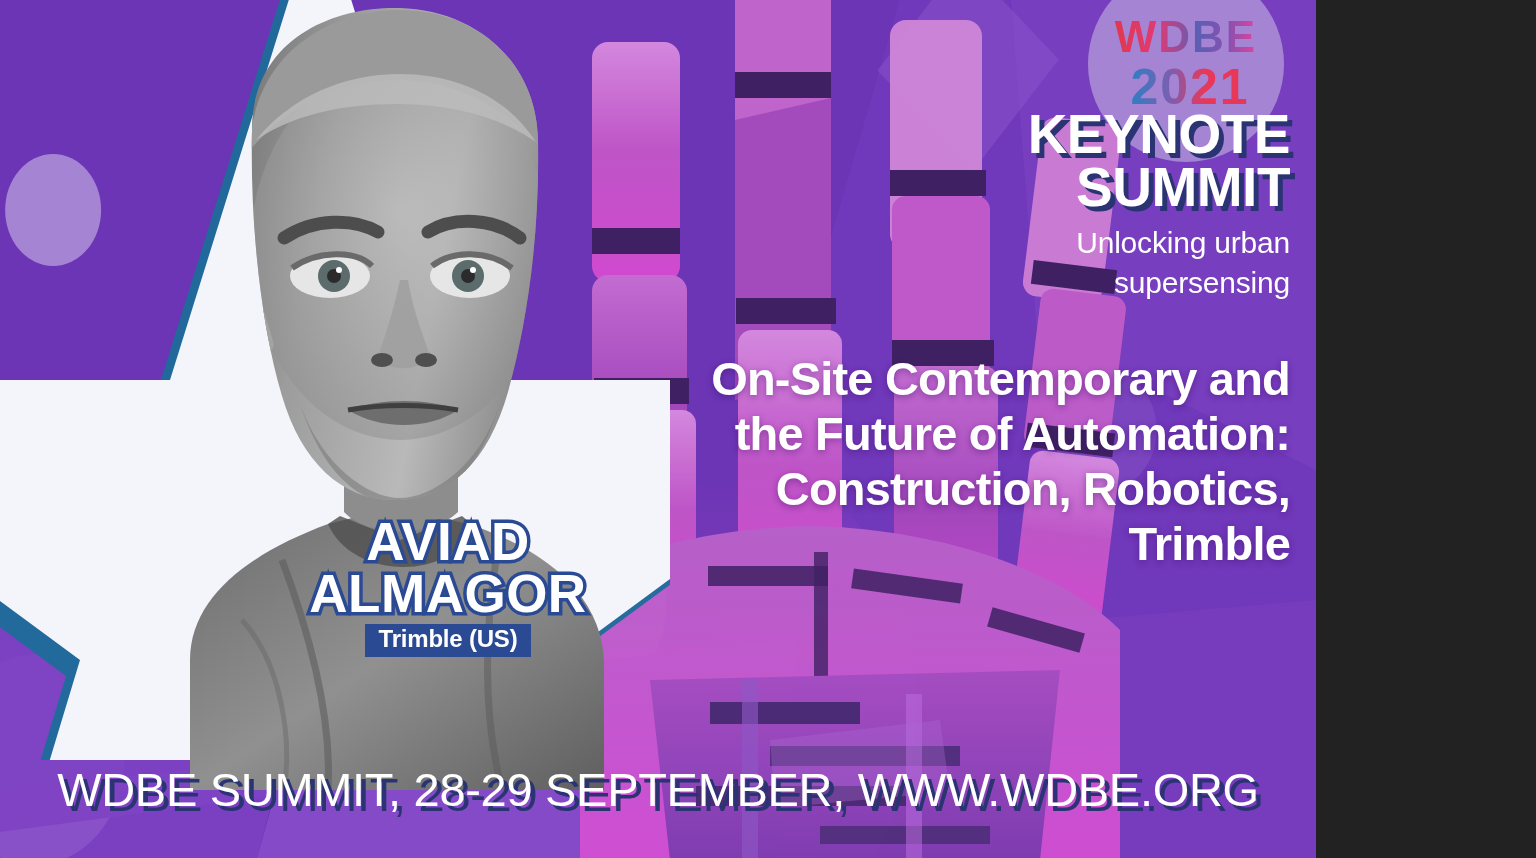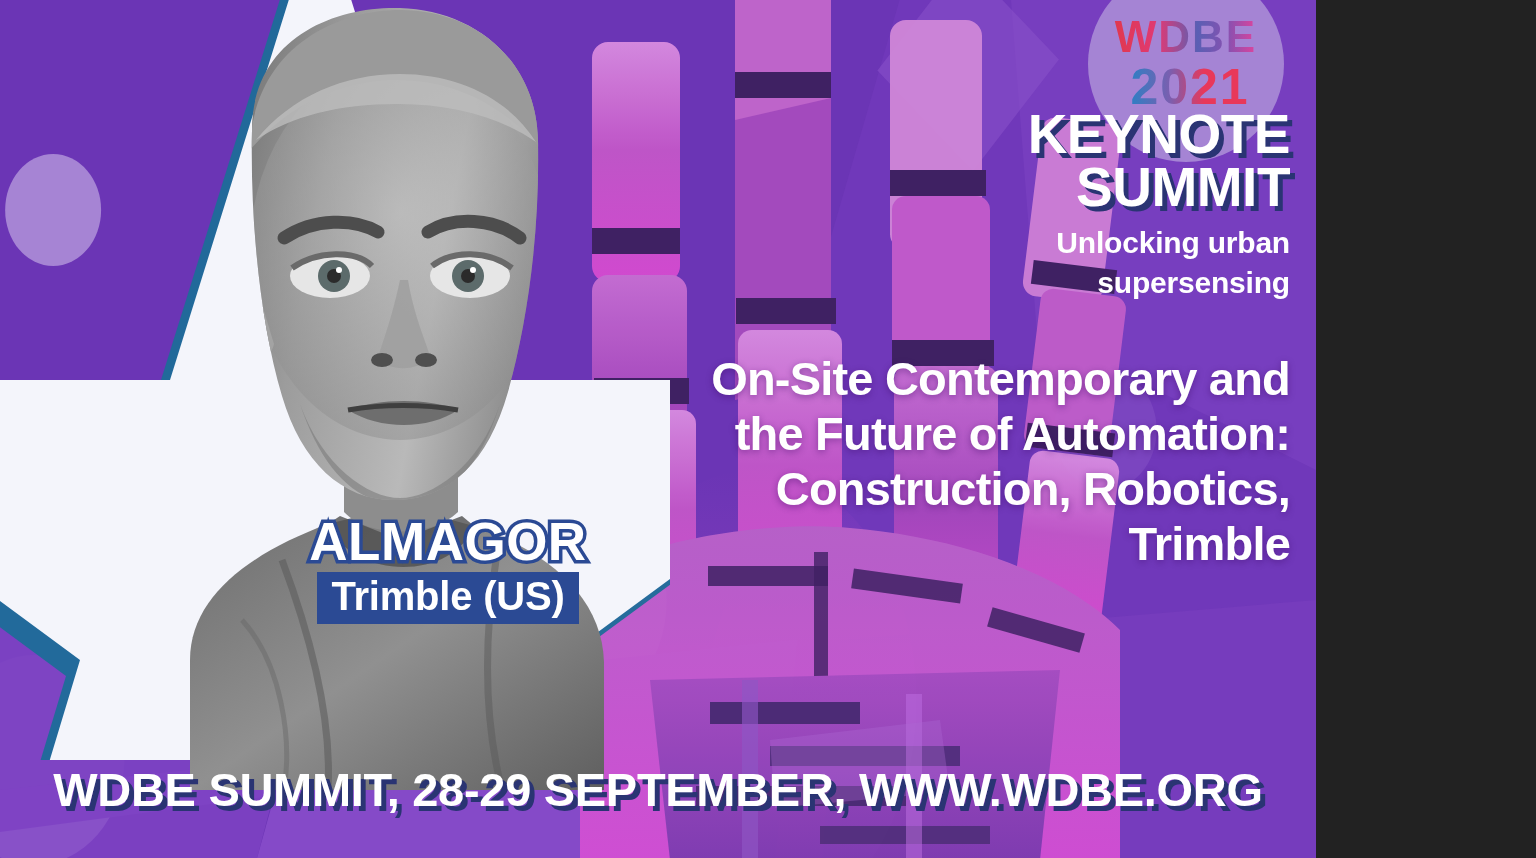--- a/index.html
+++ b/index.html
@@ -73,21 +73,21 @@
     font-weight: 800;
     line-height: .97;
     letter-spacing: -0.5px;
     color: #ffffff;
     text-shadow: 5px 5px 0 #2a3473;
   }
   .keynote-sub {
     display: block;
     margin-top: 12px;
     font-size: 30px;
-    font-weight: 700;
+    font-weight: 400;
     line-height: 1.08;
     color: #ffffff;
     letter-spacing: -0.2px;
     text-align: right;
   }
 
   
   .talk-title {
     position: absolute;
     right: 26px;
@@ -119,36 +119,36 @@
     color: #ffffff;
     -webkit-text-stroke: 7px #2b4a94;
     paint-order: stroke fill;
     text-shadow: 0 0 1px #2b4a94;
   }
   .speaker-org-wrap { margin-top: 4px; }
   .speaker-org {
     display: inline-block;
     background: #2b4a94;
     color: #ffffff;
-    font-size: 40px;
+    font-size: 24px;
     font-weight: 700;
     line-height: 1.18;
     padding: 1px 14px 4px 14px;
     letter-spacing: -0.2px;
   }
 
   
   .footer {
     position: absolute;
     left: 0;
     right: 0;
     top: 762px;
     text-align: center;
     font-size: 47px;
-    font-weight: 700;
+    font-weight: 400;
     letter-spacing: -0.3px;
     color: #ffffff;
     text-shadow: 5px 5px 0 #2a3473;
   }
 </style>
 </head>
 <body>
 
 <div id="poster">
 
@@ -389,20 +389,21 @@
   </div>
 
   <div class="talk-title">
     <div>On-Site Contemporary and</div>
     <div>the Future of Automation:</div>
     <div>Construction, Robotics,</div>
     <div>Trimble</div>
   </div>
 
   <div class="speaker">
+    <span class="speaker-name">AVIAD</span>
     <span class="speaker-name">ALMAGOR</span>
     <div class="speaker-org-wrap">
       <span class="speaker-org">Trimble (US)</span>
     </div>
   </div>
 
   <div class="footer">WDBE SUMMIT, 28-29 SEPTEMBER, WWW.WDBE.ORG</div>
 
 </div>
 

